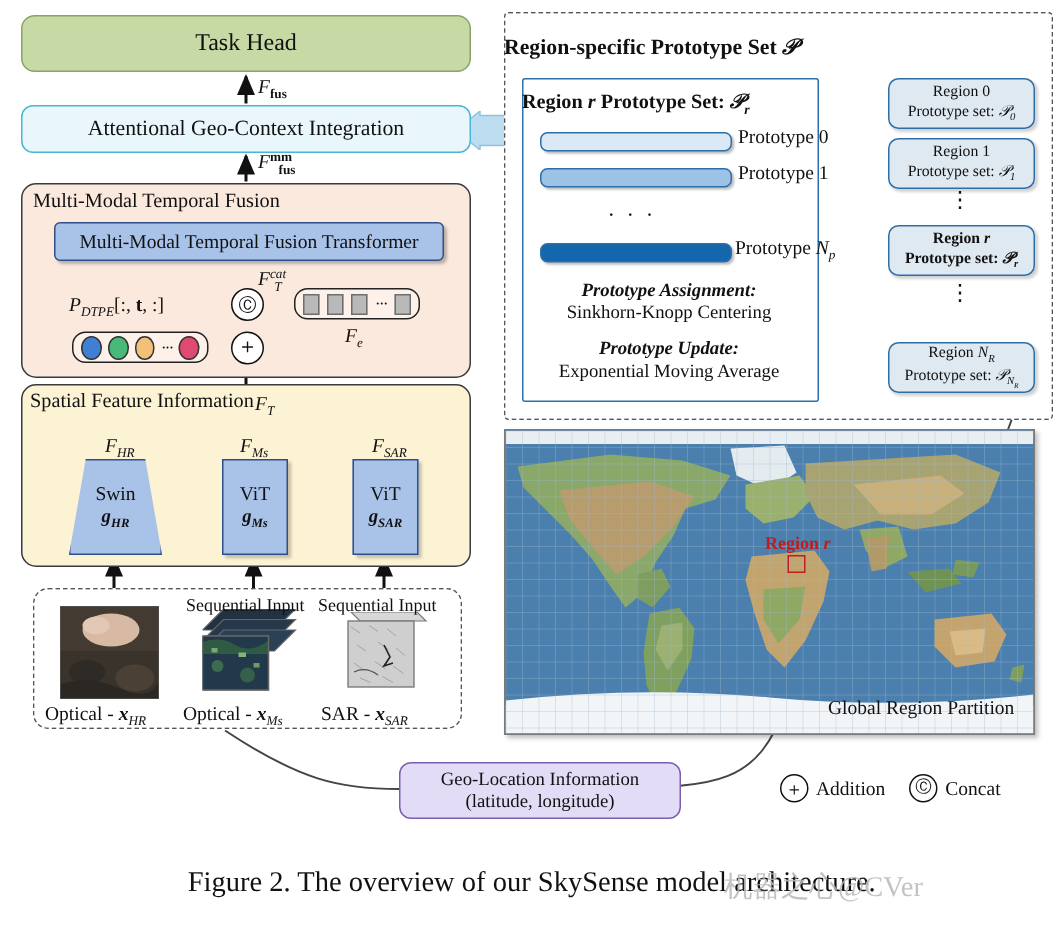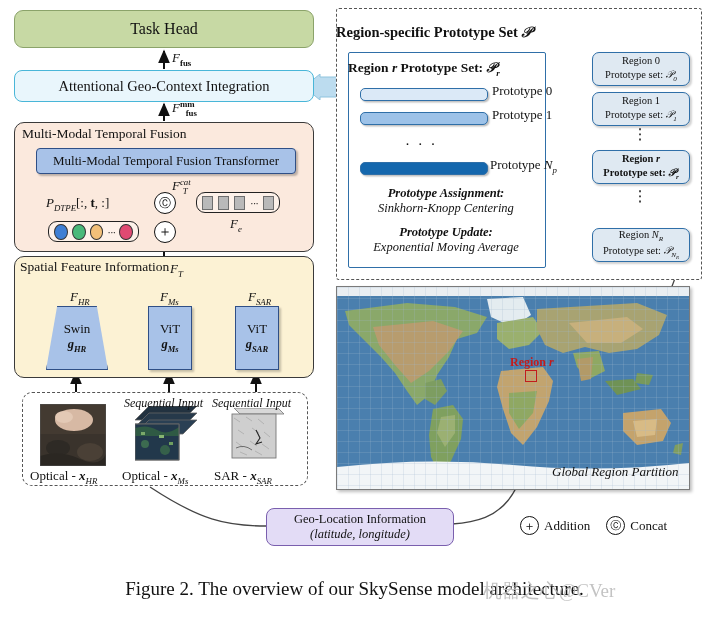--- a/index.html
+++ b/index.html
@@ -37,21 +37,21 @@
        box-shadow:2px 2px 2px rgba(0,0,0,.22);}
   #swin-box{left:46px;top:306px;width:60px;height:62px;}
   .trap{clip-path:polygon(18% 0,82% 0,100% 100%,0% 100%);}
   #vit-ms-box{left:148px;top:306px;width:42px;height:62px;}
   #vit-sar-box{left:235px;top:306px;width:42px;height:62px;}
   .enc-lbl{flex-direction:column;line-height:1.12;font-size:13px;}
   .enc-sub{font-style:italic;font-weight:bold;font-size:12.5px;text-align:right;}
 
   
   .mlabel{font-size:13px;white-space:nowrap;}
-  .ital{font-style:italic;}
+  .ital{}
   .bi{font-style:italic;font-weight:bold;}
   sub{font-size:.68em;}
   sup{font-size:.68em;}
 
   
   .pill{border:1.8px solid #222;border-radius:9px;background:#fdf1e9;
         display:flex;align-items:center;box-sizing:border-box;}
   .dot{width:14px;height:14px;border-radius:50%;border:1.2px solid #333;}
   .sq{width:12px;height:12px;background:#b9b9b9;border:1.3px solid #6e6e6e;}
 

